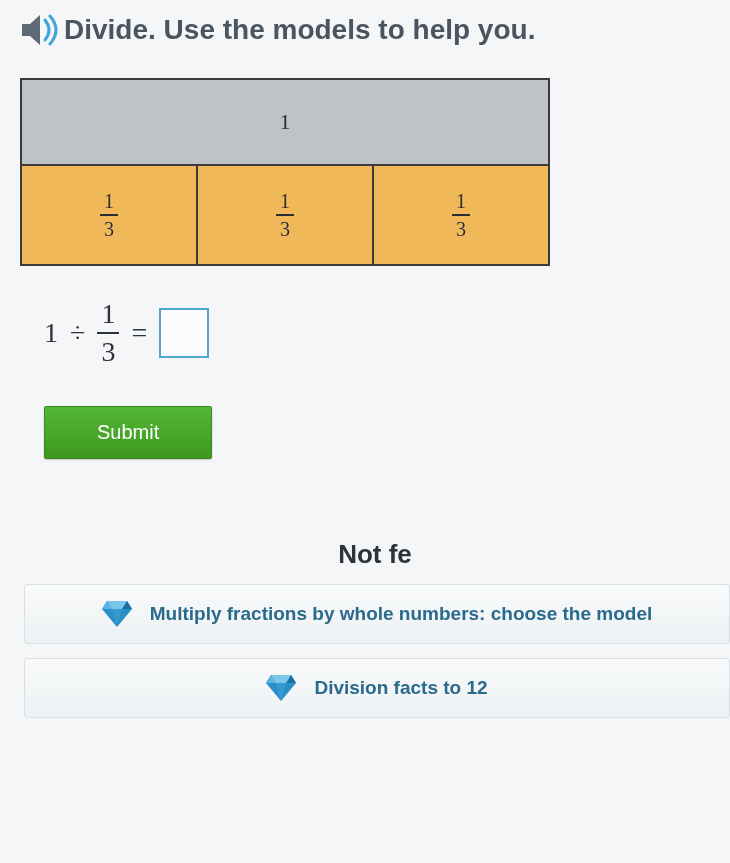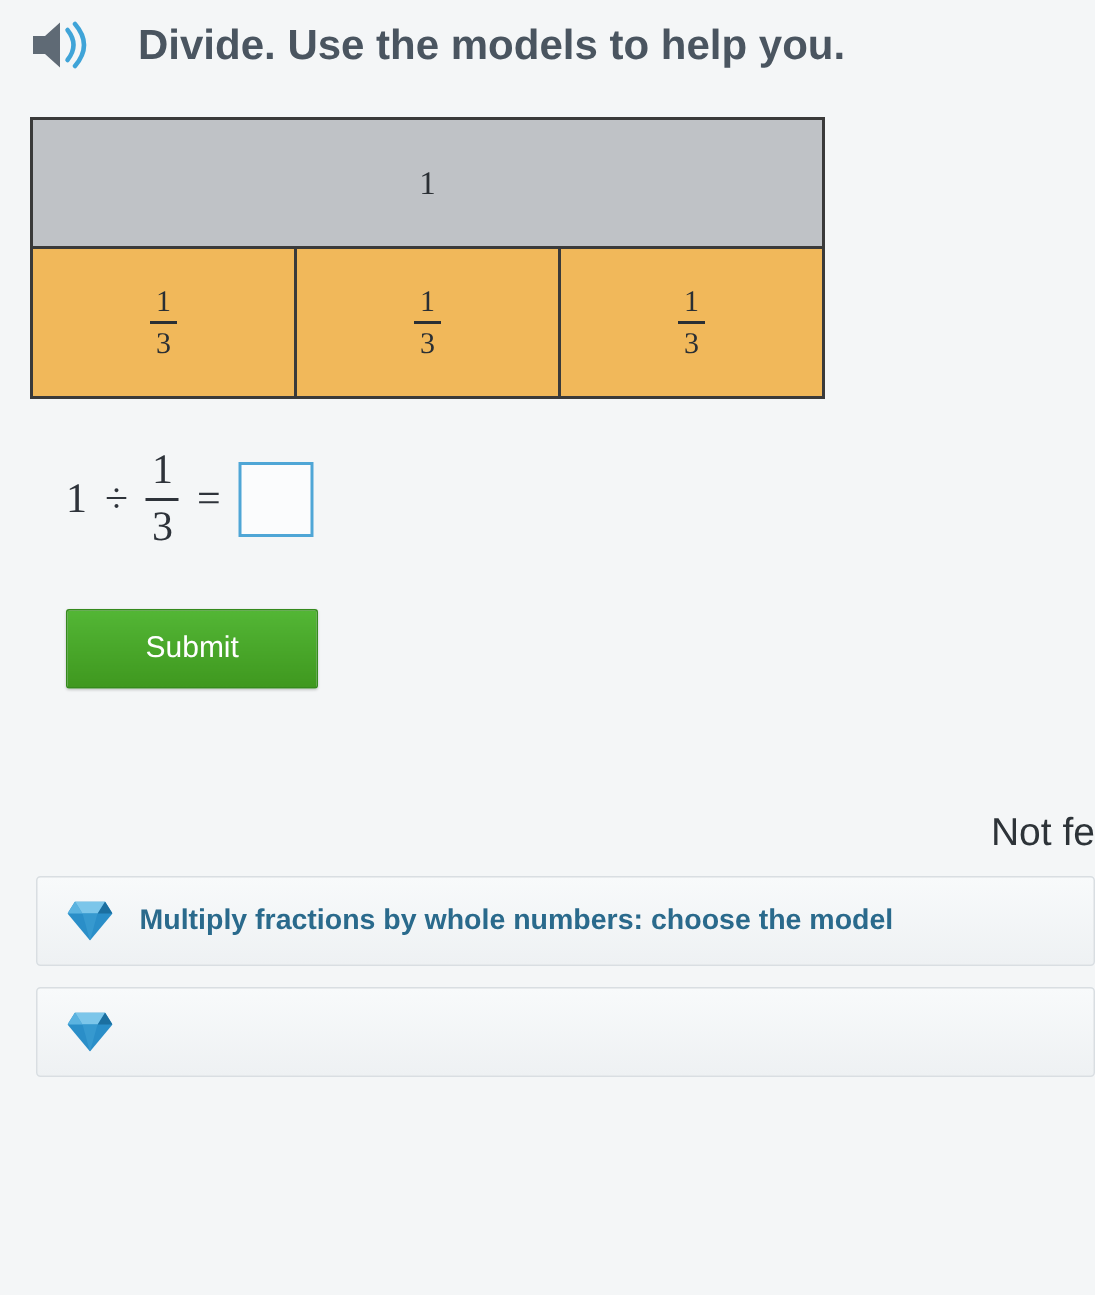--- a/index.html
+++ b/index.html
@@ -8,21 +8,21 @@
     padding: 12px 0 0 20px;
     font-family: Verdana, Arial, sans-serif;
     background: #f4f6f7;
     color: #3b4652;
     width: 730px;
     overflow: hidden;
   }
   .header {
     display: flex;
     align-items: center;
-    gap: 30px;
+    gap: 2px;
     margin-bottom: 30px;
   }
   .speaker-icon svg { display: block; }
   .question-text {
     font-size: 28px;
     font-weight: 600;
     color: #4a5560;
   }
   .model {
     border: 2px solid #3a3a3a;
@@ -103,36 +103,38 @@
     background: linear-gradient(#53b635,#3f981f);
     color: #fff;
     border: 1px solid #358a1d;
     font-size: 20px;
     padding: 14px 52px;
     border-radius: 2px;
     cursor: pointer;
     box-shadow: 0 1px 2px rgba(0,0,0,0.2);
   }
   .not-fe {
-    text-align: right;
+    text-align: center;
     font-size: 26px;
     color: #2d3338;
     margin: 80px 0 6px 0;
     padding-right: 0;
+    font-weight: bold;
   }
   .rec-row {
     display: flex;
     align-items: center;
     gap: 18px;
     background: linear-gradient(#f8fafb,#eef1f3);
     border: 1px solid #d9dee2;
     border-radius: 3px;
     padding: 16px 20px;
     margin: 14px 0 0 4px;
     cursor: pointer;
+    justify-content: center;
   }
   .rec-row .gem svg { display: block; }
   .rec-text {
     font-size: 19px;
     color: #2a6a8c;
     font-weight: 600;
   }
 </style>
 </head>
 <body>
@@ -211,16 +213,17 @@
 <div class="rec-row">
   <span class="gem">
     <svg width="30" height="26" viewBox="0 0 30 26">
       <polygon points="5,0 25,0 30,8 15,26 0,8" fill="#2a8ec8"></polygon>
       <polygon points="5,0 10,8 0,8" fill="#5bb3e0"></polygon>
       <polygon points="25,0 30,8 20,8" fill="#1b6fa0"></polygon>
       <polygon points="5,0 25,0 20,8 10,8" fill="#7cc6ea"></polygon>
       <polygon points="10,8 20,8 15,26" fill="#3699cf"></polygon>
     </svg>
   </span>
+  <span class="rec-text">Division facts to 12</span>
 </div>
 
 
 
 
 </body></html>

